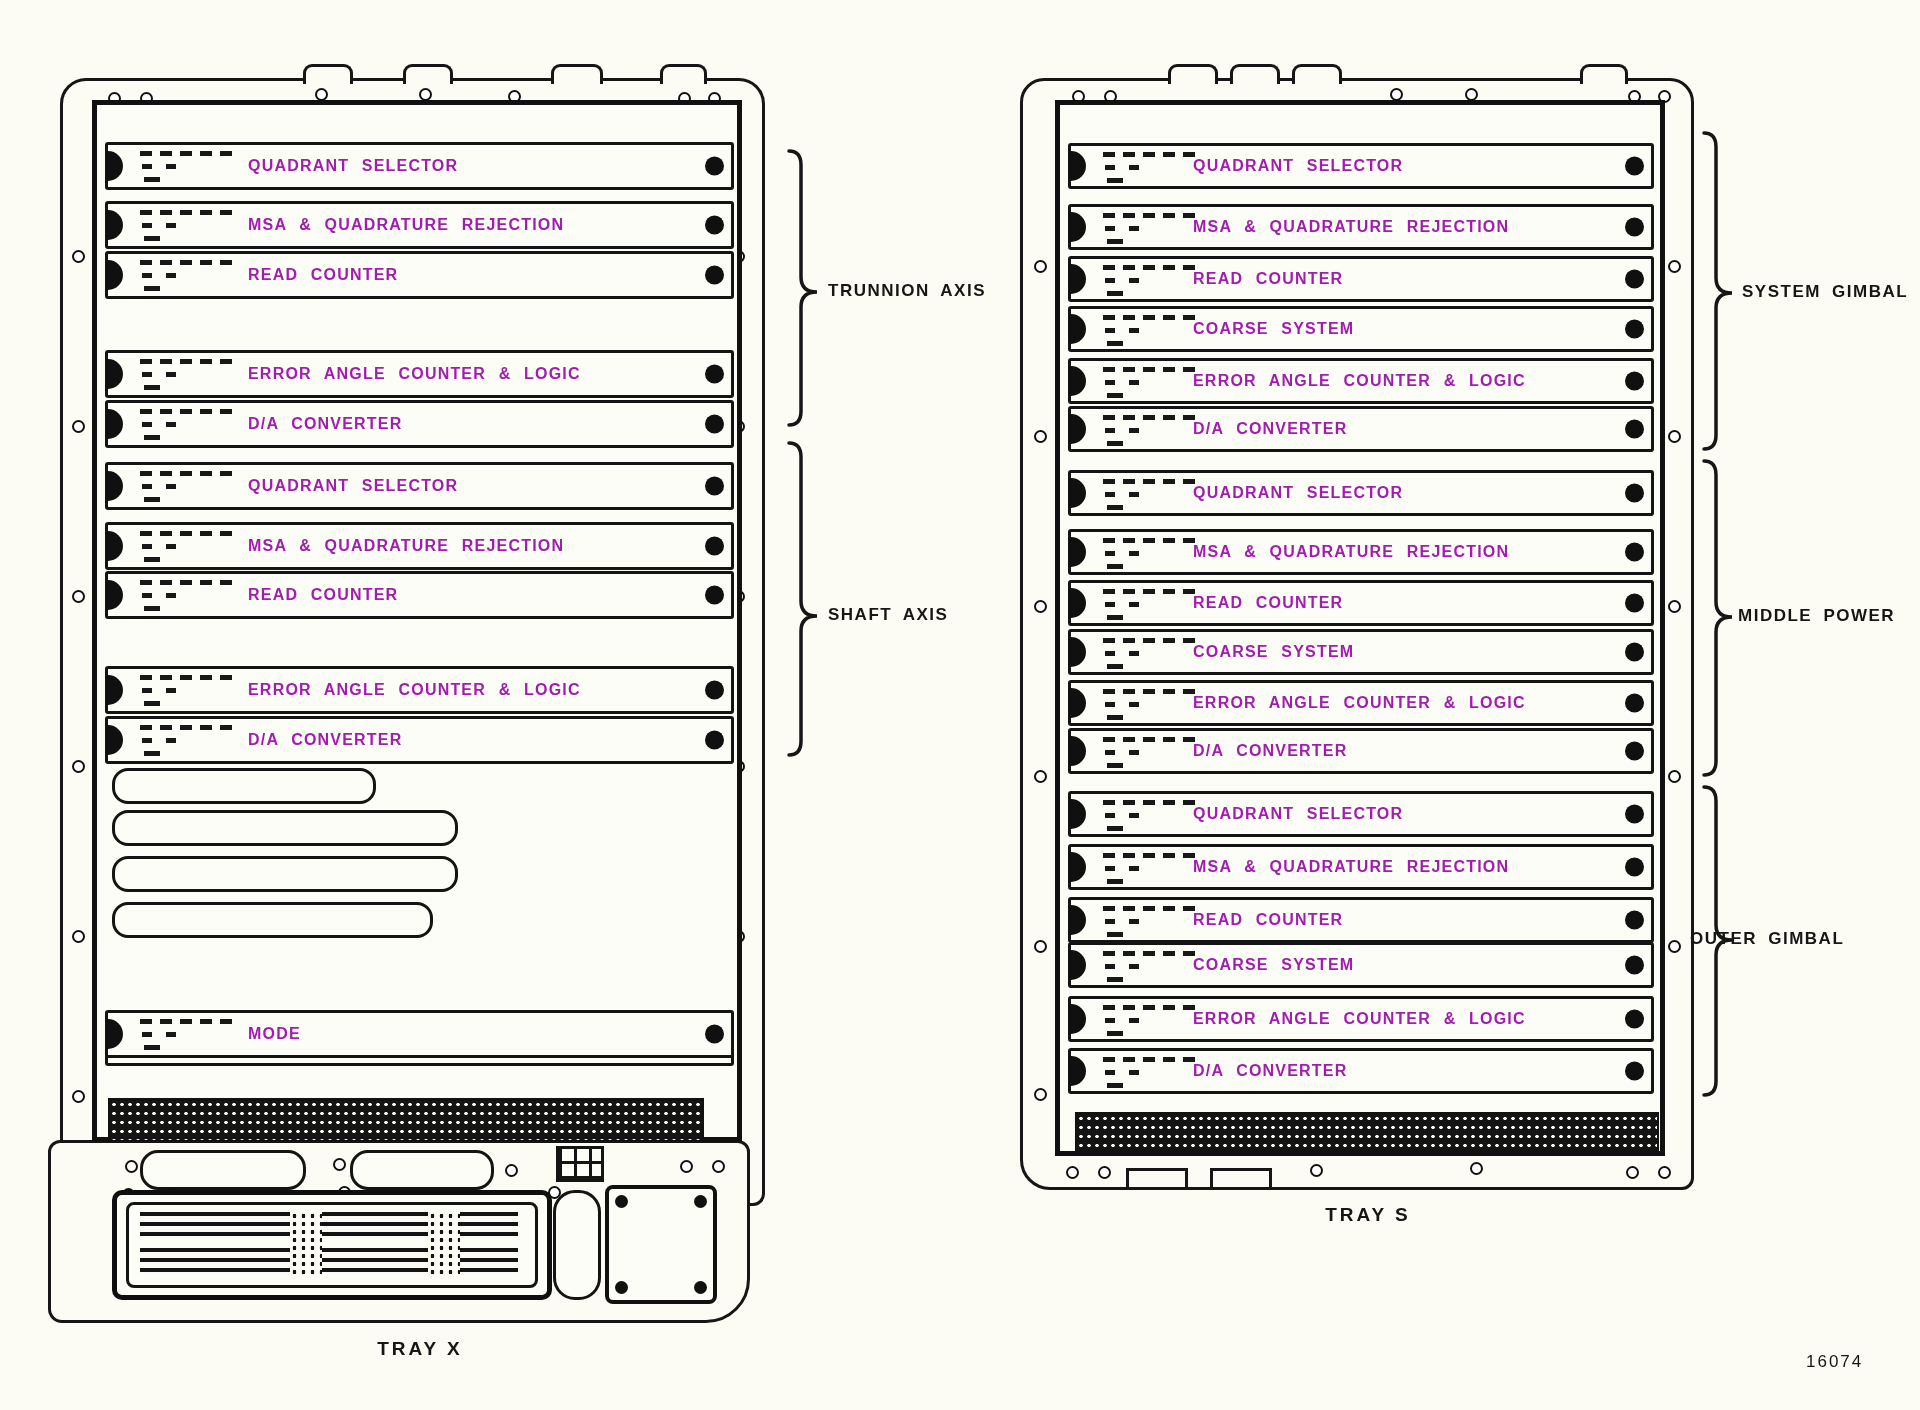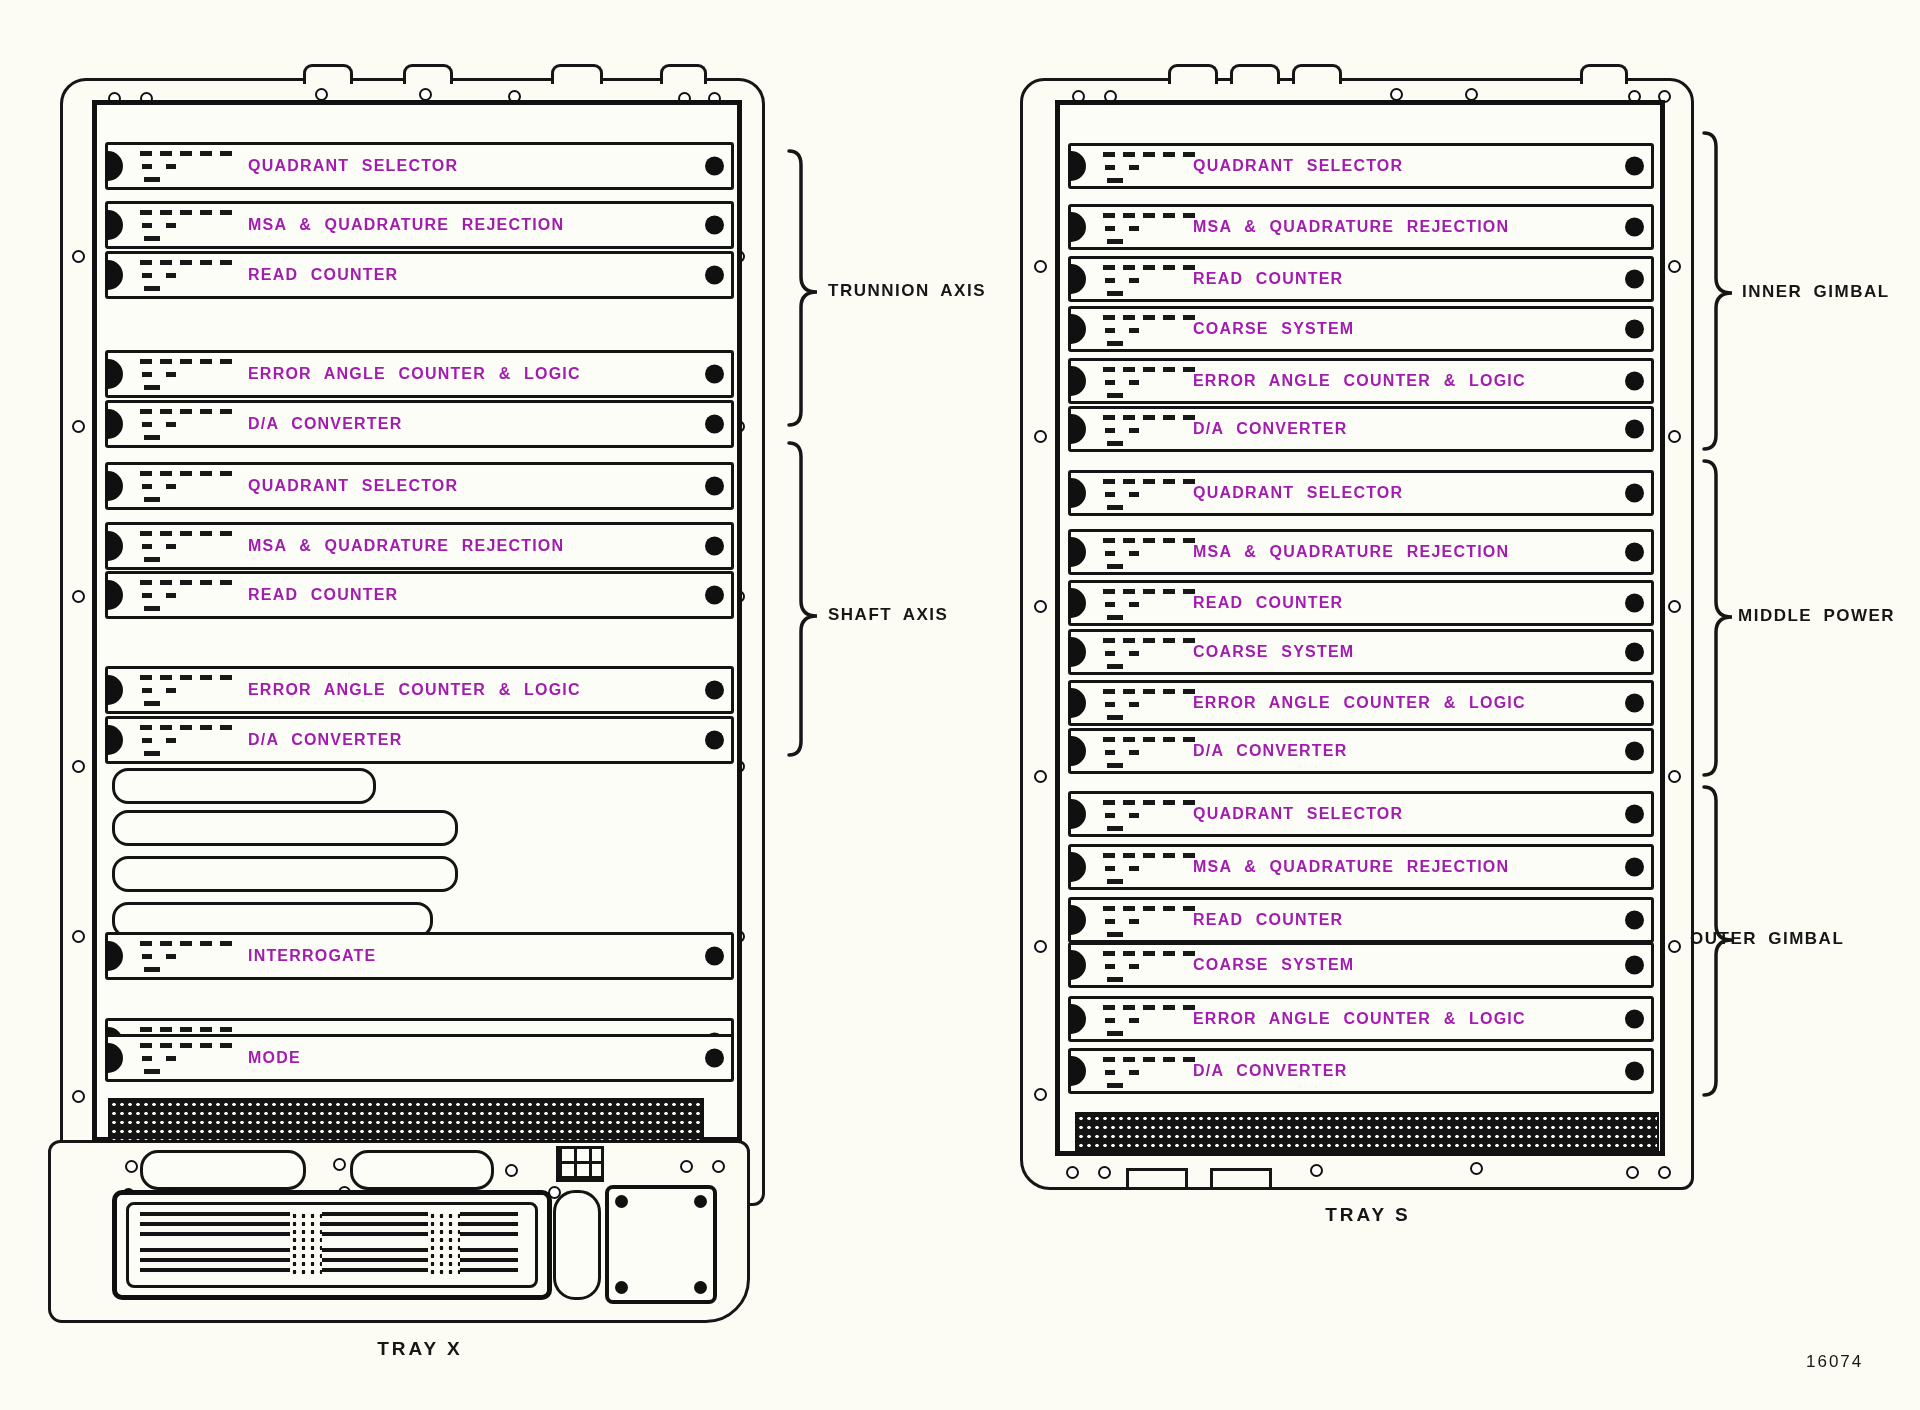--- a/index.html
+++ b/index.html
@@ -175,33 +175,27 @@
       <span class="row-label">D/A CONVERTER</span>
       <span class="bolt-r"></span>
     </div>
 
     <div class="slot" style="left:52px;top:690px;width:258px"></div>
     <div class="slot" style="left:52px;top:732px;width:340px"></div>
     <div class="slot" style="left:52px;top:778px;width:340px"></div>
     <div class="slot" style="left:52px;top:824px;width:315px"></div>
 
 
-    <div class="bar" style="top:854px">
-      <span class="bolt-l"></span>
-        <span class="marks"></span>
-      <span class="row-label">INTERROGATE</span>
-      <span class="bolt-r"></span>
-    </div>
     <div class="bar" style="top:940px">
       <span class="bolt-l"></span>
         <span class="marks"></span>
       <span class="row-label">DIGITAL MODE</span>
       <span class="bolt-r"></span>
     </div>
-    <div class="bar" style="top:956px">
+    <div class="bar" style="top:932px">
       <span class="bolt-l"></span>
         <span class="marks"></span>
       <span class="row-label">MODE</span>
       <span class="bolt-r"></span>
     </div>
 
     <div class="hatch" style="left:48px;top:1020px;width:592px;height:40px"></div>
 
     <span class="hole" style="left:65px;top:1082px"></span>
     <span class="hole" style="left:98px;top:1082px"></span>
@@ -389,21 +383,21 @@
     <span class="hole" style="left:78px;top:1088px"></span>
     <span class="hole" style="left:290px;top:1086px"></span>
     <span class="hole" style="left:450px;top:1084px"></span>
     <span class="hole" style="left:606px;top:1088px"></span>
     <span class="hole" style="left:638px;top:1088px"></span>
   </div>
 
   <svg class="brace" style="left:1701px;top:130px" width="34" height="322" viewBox="0 0 34 322">
     <path d="M3,3 Q15,3 15,17 L15,148 Q15,163 31,163 Q15,163 15,178 L15,305 Q15,319 3,319" fill="none" stroke="#161616" stroke-width="3.5" stroke-linecap="round"></path>
   </svg>
-  <div class="brace-label" style="left:1742px;top:282px">INNER GIMBAL</div>
+  <div class="brace-label" style="left:1742px;top:282px">SYSTEM GIMBAL</div>
   <svg class="brace" style="left:1701px;top:458px" width="34" height="320" viewBox="0 0 34 320">
     <path d="M3,3 Q15,3 15,17 L15,144 Q15,159 31,159 Q15,159 15,174 L15,303 Q15,317 3,317" fill="none" stroke="#161616" stroke-width="3.5" stroke-linecap="round"></path>
   </svg>
   <div class="brace-label" style="left:1738px;top:606px">MIDDLE POWER</div>
   <svg class="brace" style="left:1701px;top:784px" width="34" height="314" viewBox="0 0 34 314">
     <path d="M3,3 Q15,3 15,17 L15,141 Q15,156 31,156 Q15,156 15,171 L15,297 Q15,311 3,311" fill="none" stroke="#161616" stroke-width="3.5" stroke-linecap="round"></path>
   </svg>
   <div class="brace-label" style="left:1690px;top:929px">OUTER GIMBAL</div>
 
   <div class="caption" style="left:1278px;top:1204px;width:180px">TRAY S</div>

